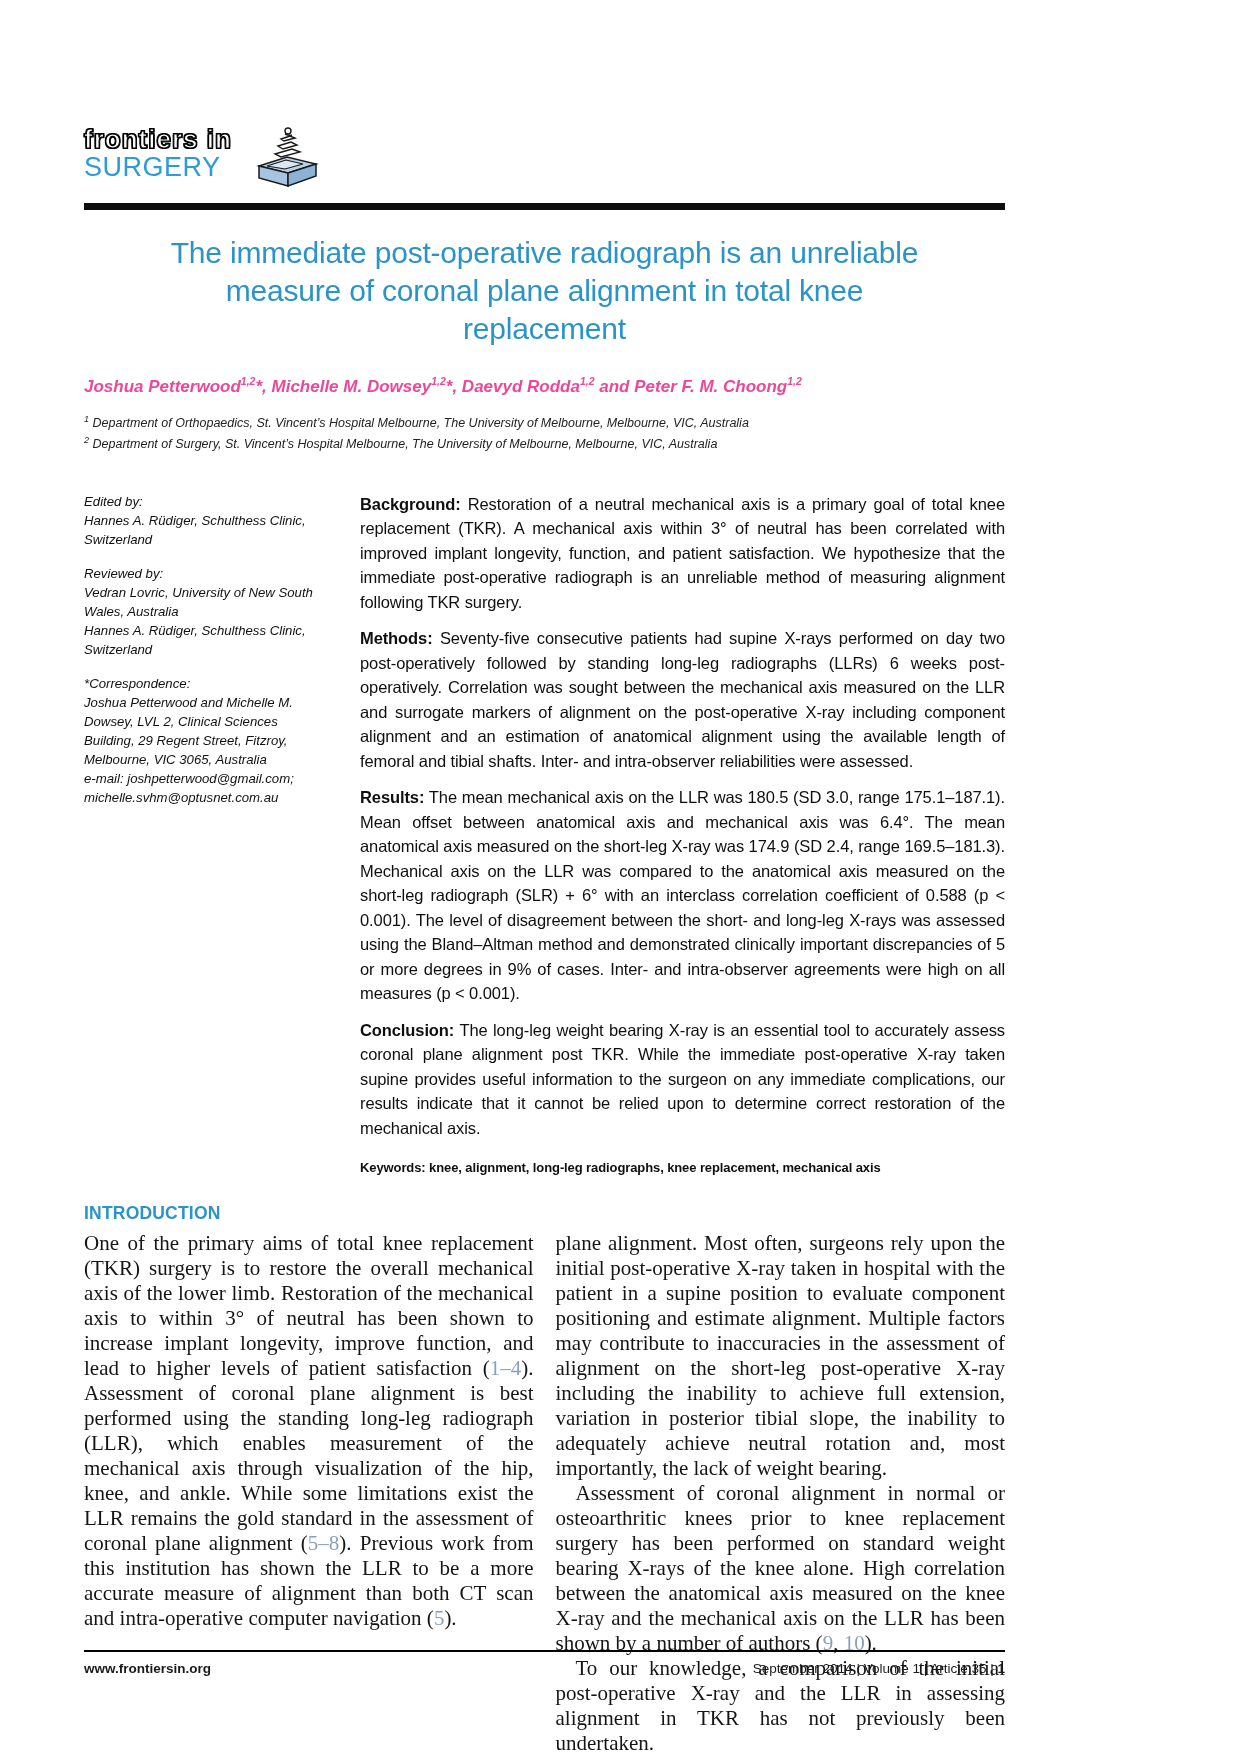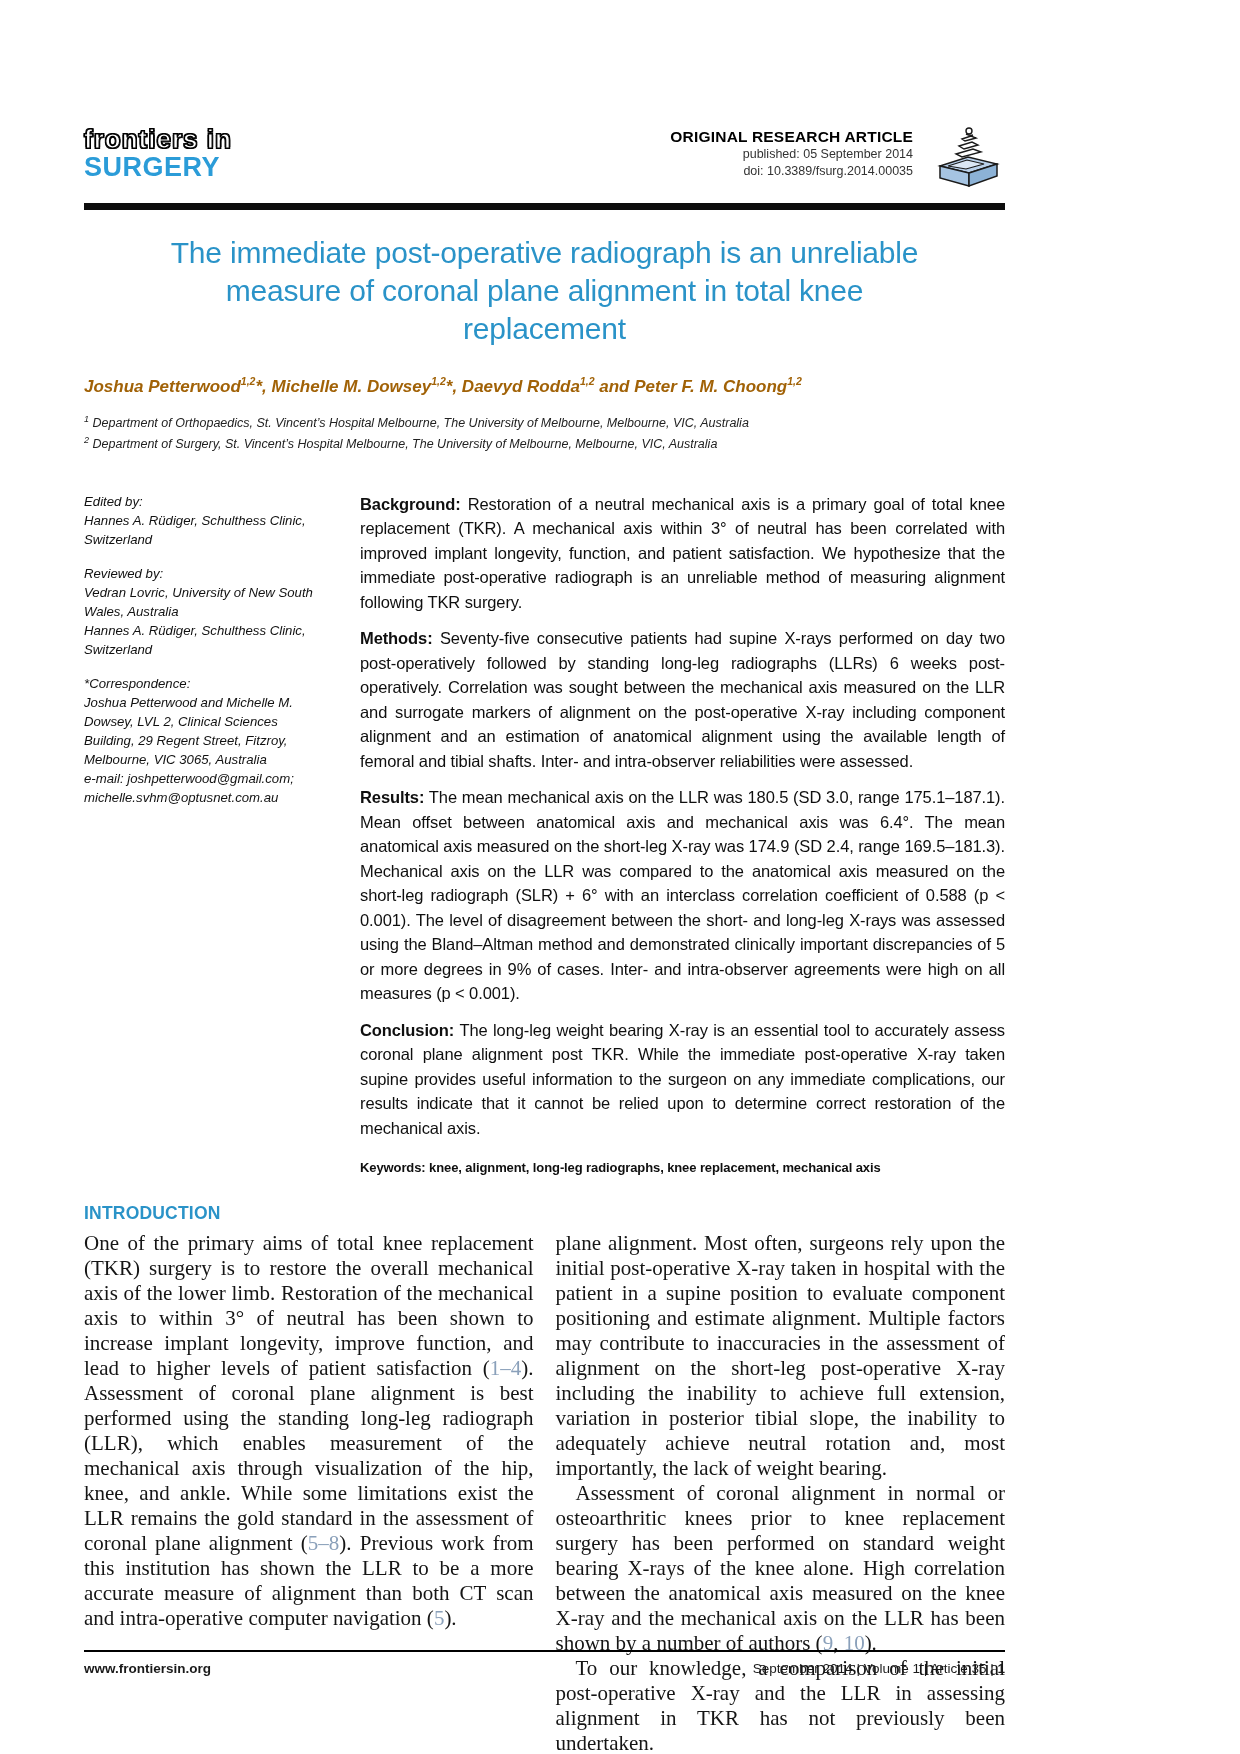--- a/index.html
+++ b/index.html
@@ -14,29 +14,29 @@
     overflow:hidden;
   }
   
   .masthead{display:flex;align-items:flex-start;}
   .logo{line-height:1;}
   .logo-top{
     font-size:26px;font-weight:bold;letter-spacing:1px;color:#fff;
     -webkit-text-stroke:1.2px #000;
     text-shadow:-1px -1px 0 #000,1px -1px 0 #000,-1px 1px 0 #000,1px 1px 0 #000;
   }
-  .logo-bottom{font-size:27px;font-weight:bold;color:#2b9cd8;letter-spacing:0.5px;margin-top:2px;}
+  .logo-bottom{font-size:27px;font-weight:normal;color:#2b9cd8;letter-spacing:0.5px;margin-top:2px;}
   .header-right{margin-left:auto;text-align:right;padding-top:2px;}
   .article-type{font-size:15.5px;font-weight:bold;color:#000;letter-spacing:0.2px;}
   .pub-line,.doi-line{font-size:12.5px;color:#333;line-height:17px;}
   .journal-icon{margin-left:18px;flex:none;}
   .header-bar{height:7px;background:#0d0d0d;margin-top:9px;}
   
   .title{margin:24px 0 0 0;color:#2a93c8;font-size:30px;font-weight:normal;line-height:38px;letter-spacing:-0.2px;text-align:center;}
-  .authors{margin-top:27px;font-size:17px;font-weight:bold;font-style:italic;color:#a16207;}
+  .authors{margin-top:27px;font-size:17px;font-weight:bold;font-style:italic;color:#ec4899;}
   .authors sup{font-size:10.5px;}
   .affiliations{margin-top:14px;font-style:italic;font-size:12.5px;color:#222;line-height:17.5px;}
   .affiliations sup{font-size:9px;}
   
   .main-grid{display:flex;margin-top:38px;}
   .side-col{flex:none;width:243px;font-style:italic;font-size:13.2px;line-height:19px;color:#111;}
   .side-col section{margin-bottom:15px;}
   .side-label{font-weight:normal;}
   .abstract-col{flex:1;margin-left:33px;font-size:16.5px;line-height:24.5px;text-align:justify;color:#0f0f0f;letter-spacing:-0.1px;}
   .abstract-col p{margin:0 0 12px 0;}
@@ -60,25 +60,20 @@
 </style>
 </head>
 <body>
 
 <div class="page">
 
   <div class="masthead">
     <div class="logo">
       <div class="logo-top">frontiers in</div>
       <div class="logo-bottom">SURGERY</div>
-    </div>
-    <div class="header-right">
-      <div class="article-type">ORIGINAL RESEARCH ARTICLE</div>
-      <div class="pub-line">published: 05 September 2014</div>
-      <div class="doi-line">doi: 10.3389/fsurg.2014.00035</div>
     </div>
     <div class="journal-icon">
       <svg width="74" height="64" viewBox="0 0 74 64">
 
         <polygon points="9,40 37,31 66,38 38,47" fill="#b9d0ea" stroke="#1a1a1a" stroke-width="1.5"></polygon>
         <polygon points="9,40 38,47 38,60 9,52" fill="#a6c4e2" stroke="#1a1a1a" stroke-width="1.5"></polygon>
         <polygon points="38,47 66,38 66,50 38,60" fill="#8cb2d6" stroke="#1a1a1a" stroke-width="1.5"></polygon>
         <polygon points="17,40 36,34 53,38 35,43" fill="#dbe7f5" stroke="#1a1a1a" stroke-width="1.2"></polygon>
 
         <polygon points="25,28 42,23 50,26 31,31" fill="#ffffff" stroke="#1a1a1a" stroke-width="1.4"></polygon>

